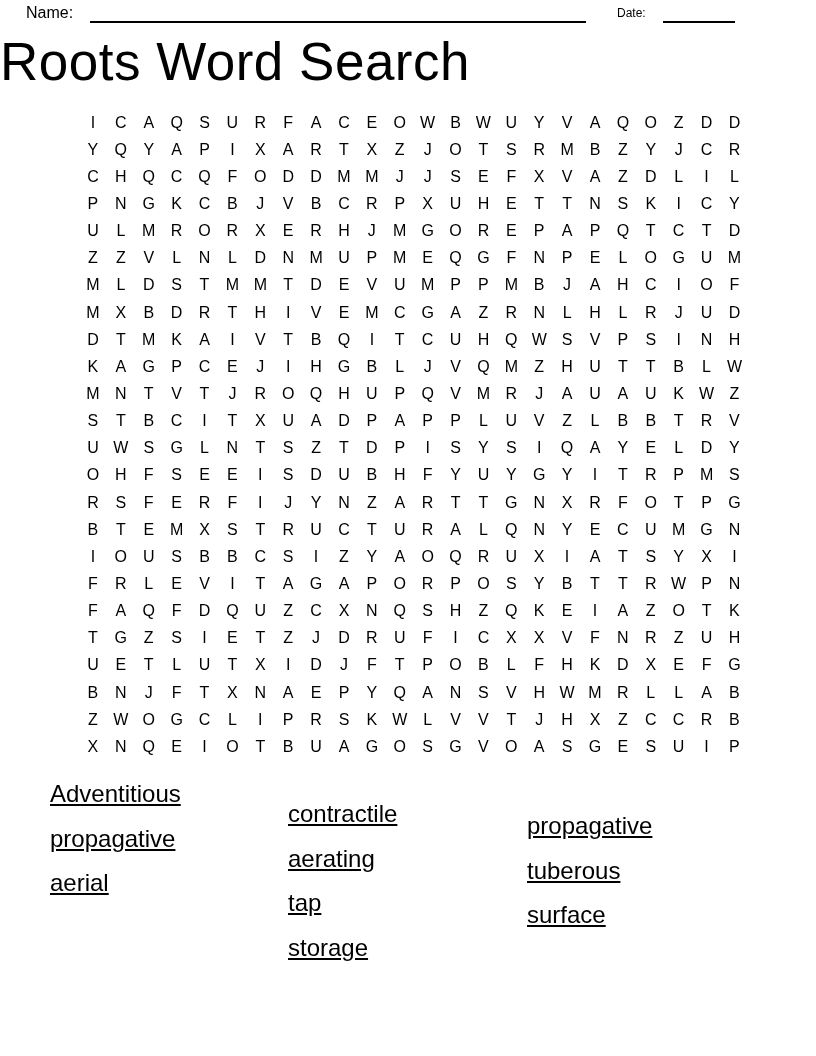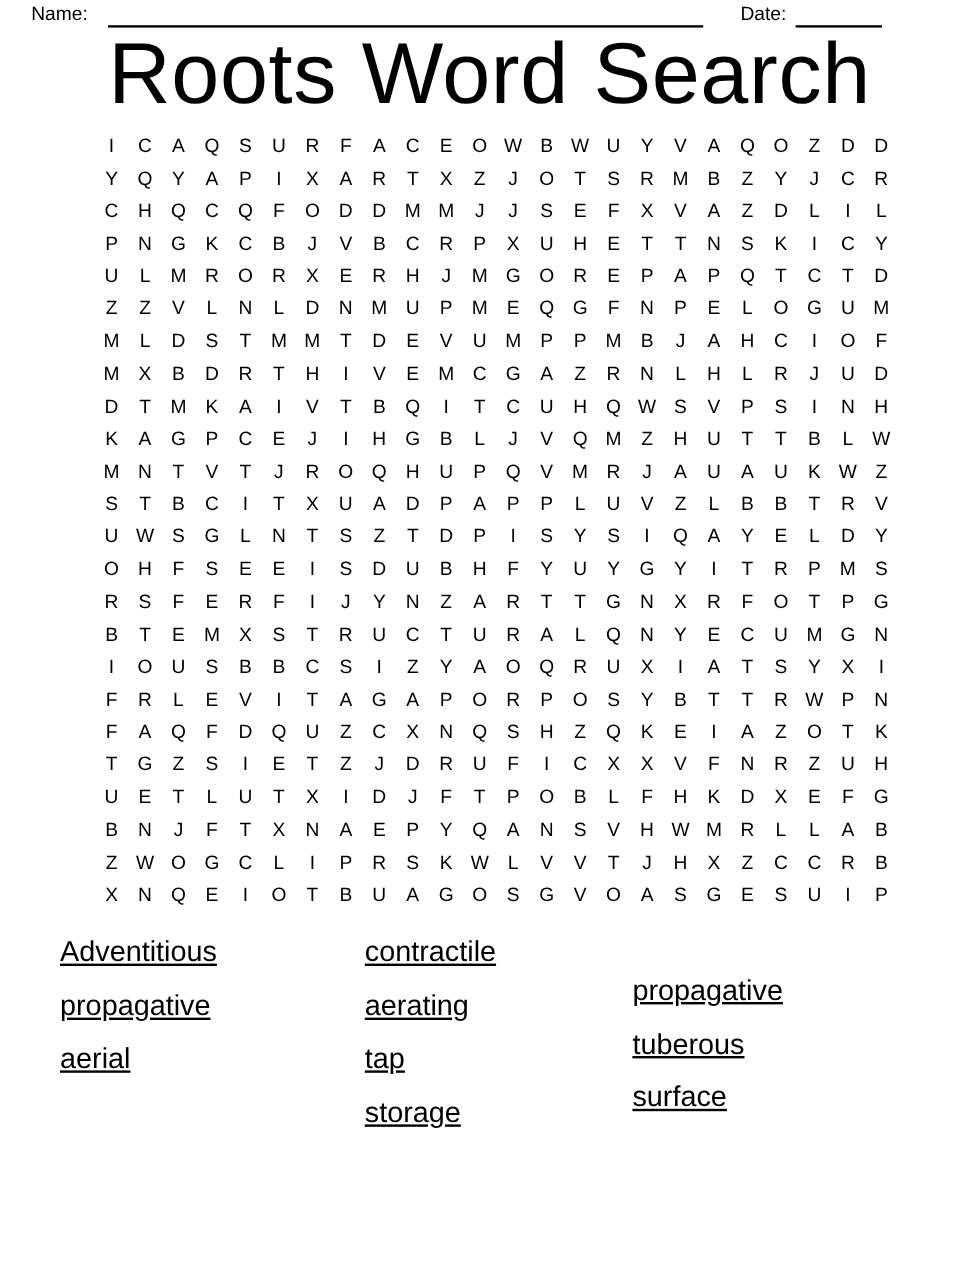--- a/index.html
+++ b/index.html
@@ -30,42 +30,41 @@
     left: 90px;
     top: 21px;
     width: 496px;
     height: 0;
     border-bottom: 2px solid #000;
   }
   .date-label {
     position: absolute;
     left: 617px;
     top: 4px;
-    font-size: 16px;
+    font-size: 12px;
     line-height: 18px;
     white-space: nowrap;
   }
   .date-rule {
     position: absolute;
     left: 663px;
     top: 21px;
     width: 72px;
     height: 0;
     border-bottom: 2px solid #000;
   }
 
   
   .page-title {
     position: absolute;
     left: 0;
     top: 32px;
     width: 100%;
     margin: 0;
-    text-align: center;
-    font-size: 72px;
+    font-size: 53px;
     line-height: 60px;
     font-weight: 400;
     letter-spacing: 0.5px;
   }
 
   
   .letter-grid {
     position: absolute;
     left: 79px;
     top: 109px;
@@ -81,21 +80,21 @@
     font-weight: 400;
   }
 
   
   .word-list-column {
     position: absolute;
     top: 772px;
     text-decoration: underline;
   }
   .word-list-column.col-0 { left: 50px; }
-  .word-list-column.col-1 { left: 304px; }
+  .word-list-column.col-1 { left: 288px; margin-top: 20px; }
   .word-list-column.col-2 { left: 527px; margin-top: 32px; }
   .word-item {
     font-size: 24px;
     line-height: 44.5px;
     white-space: nowrap;
   }
 </style>
 </head>
 <body>
 

